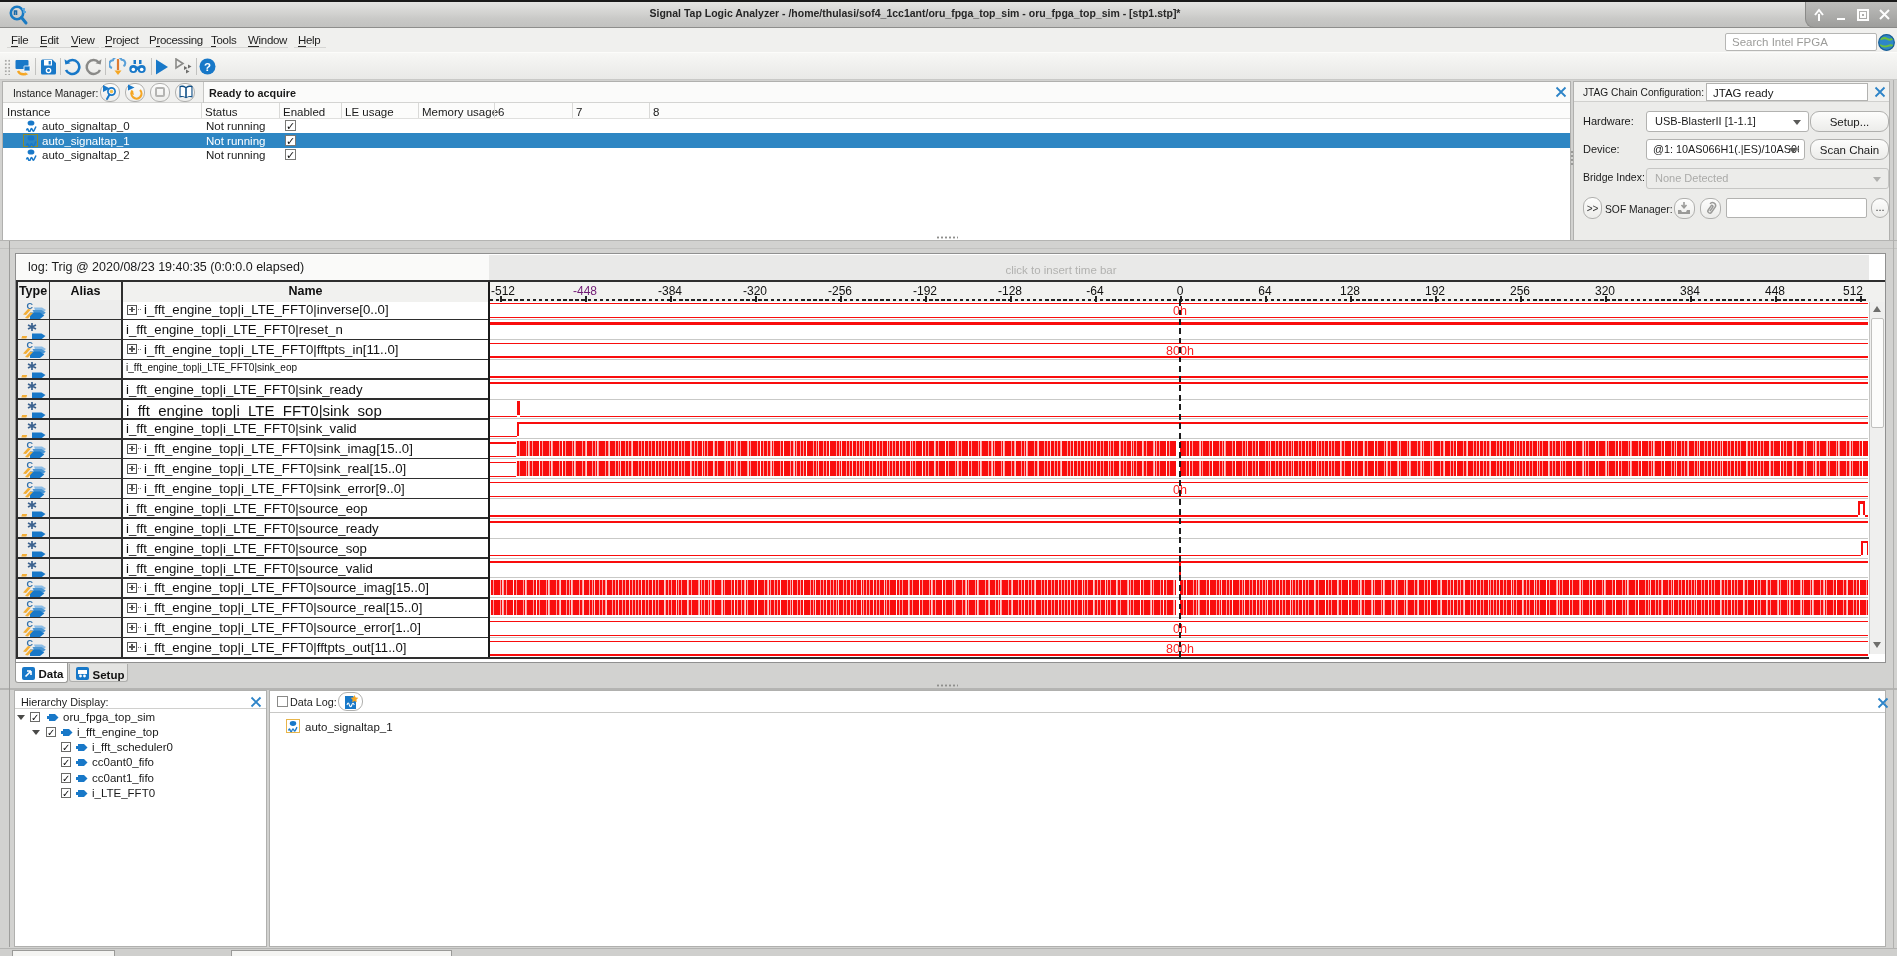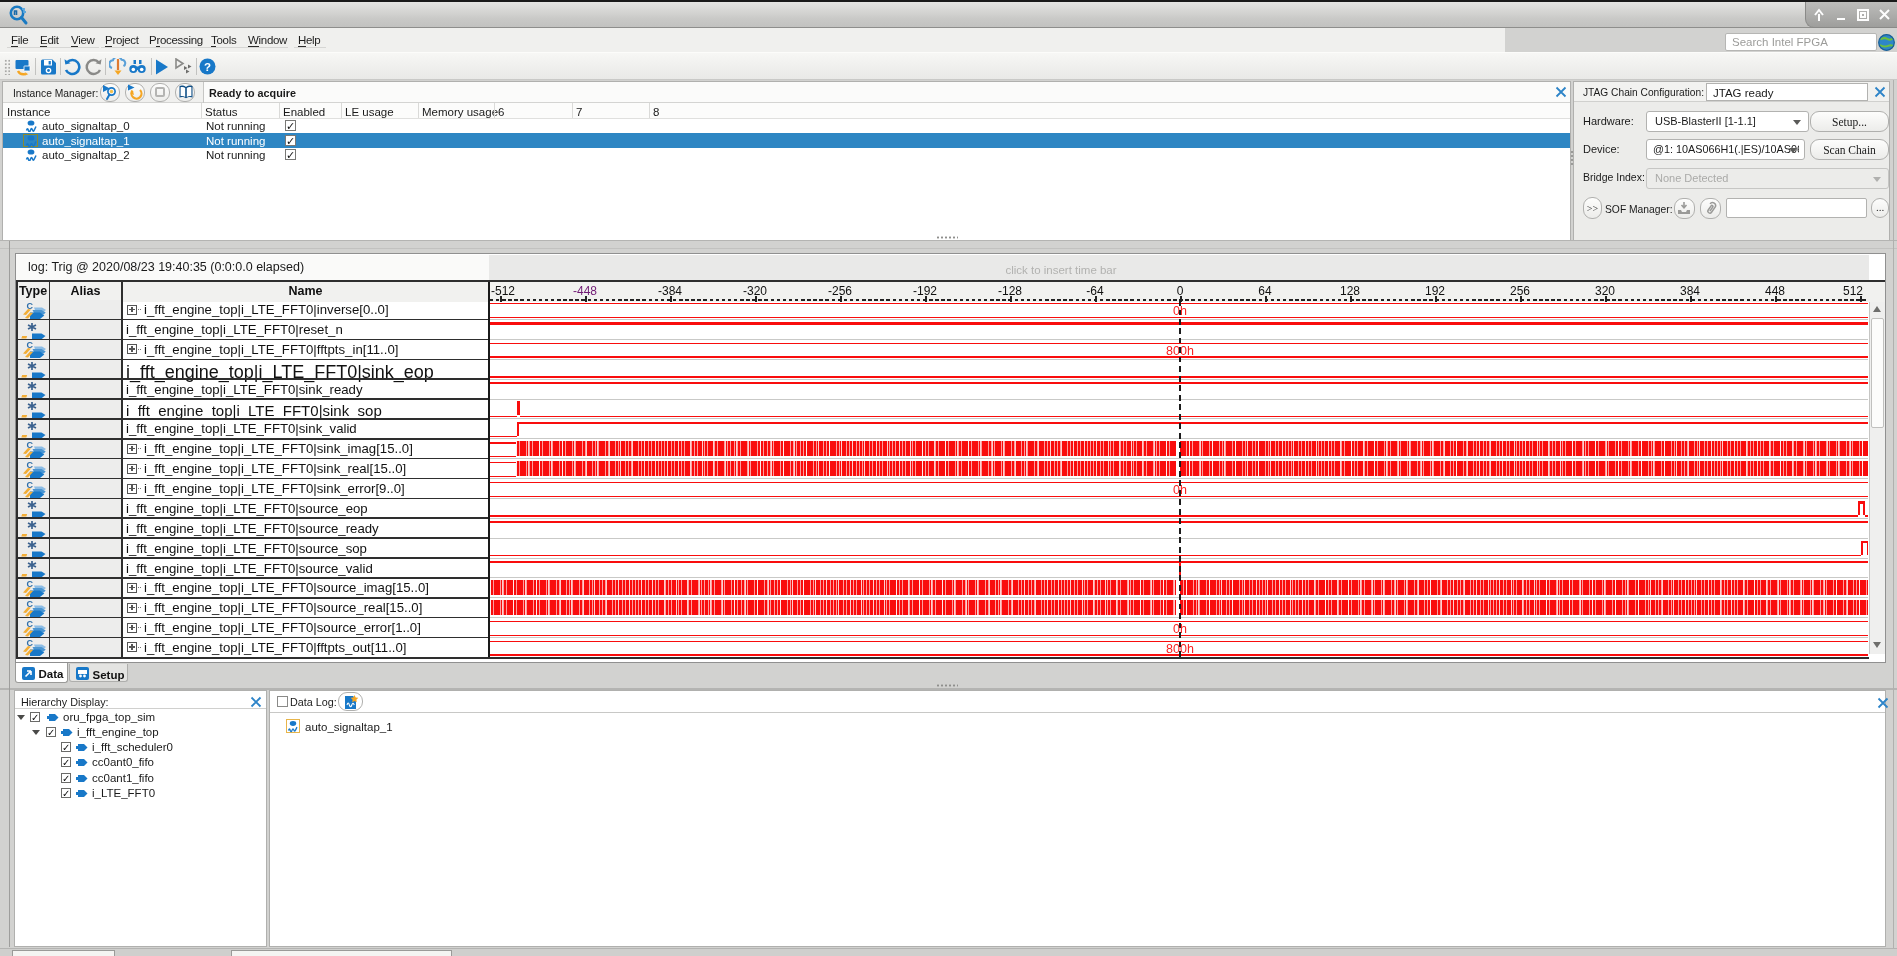--- a/index.html
+++ b/index.html
@@ -1,46 +1,47 @@
 <!DOCTYPE html>
 <html><head><meta charset="utf-8"><style>
 
 *{margin:0;padding:0;box-sizing:border-box;font-family:"Liberation Sans",sans-serif;}
 html,body{width:1897px;height:956px;overflow:hidden;background:#d2d2d0;}
 .abs{position:absolute;}
 #root{position:relative;width:1897px;height:956px;}
-.btn{position:absolute;border:1px solid #b0b0ae;border-radius:9px;background:linear-gradient(#fdfdfc,#ececea);font-family:Liberation Serif, serif;}
+.btn{position:absolute;border:1px solid #b0b0ae;border-radius:9px;background:linear-gradient(#fdfdfc,#ececea);}
 .combo{position:absolute;border:1px solid #b2b2b0;border-radius:3px;background:#fff;font-size:11px;color:#1a1a1a;}
 .carr{position:absolute;right:7px;top:8px;width:0;height:0;border-left:4px solid transparent;border-right:4px solid transparent;border-top:5px solid #5a5a58;}
 .rline{position:absolute;background:#f90d0d;}
 .tcell{position:absolute;background:#ededec;}
 .dots6{position:absolute;width:22px;height:3px;background-image:radial-gradient(circle,#8f8f8d 1px,transparent 1.2px);background-size:4px 3px;}
 
 </style></head><body>
 <div id="root">
 <div class="abs" style="left:0;top:0;width:1897px;height:28px;background:linear-gradient(#e8e8e6,#c9c9c7 70%,#c2c2c0);border-bottom:1px solid #8e8e8c;">
 <div class="abs" style="left:0;top:0;width:1897px;height:2px;background:#1a1a1a;"></div>
 <svg class="abs" style="left:6px;top:3px;" width="24" height="24" viewBox="0 0 24 24">
 <circle cx="11" cy="10" r="6.2" fill="none" stroke="#1a7ac2" stroke-width="2.6"></circle>
 <path d="M15.5 14.5 L20 20" stroke="#1a7ac2" stroke-width="3" stroke-linecap="round"></path>
 <path d="M8.5 12 v-4 h2 v4" fill="none" stroke="#1b6aa8" stroke-width="1.6"></path>
 <path d="M16 6 h2 v3 h2" fill="none" stroke="#5aa7dd" stroke-width="1.8"></path>
 </svg>
+<div class="abs" style="left:0;top:7px;width:1830px;text-align:center;font-size:10.5px;font-weight:bold;color:#262626;">Signal Tap Logic Analyzer - /home/thulasi/sof4_1cc1ant/oru_fpga_top_sim - oru_fpga_top_sim - [stp1.stp]*</div>
 <div class="abs" style="left:1805px;top:2px;width:92px;height:26px;background:linear-gradient(#bdbdbb,#9e9e9c);border:1px solid #8a8a88;border-top:none;border-right:none;border-radius:0 0 0 9px;"></div>
 <svg class="abs" style="left:1805px;top:2px;" width="92" height="26" viewBox="0 0 92 26">
 <g stroke="#fdfdfd" stroke-width="2" fill="none">
 <path d="M14 19 v-7 M10 13 l4-5 4 5" fill="none"></path>
 <path d="M32 17 h8"></path>
 <rect x="53" y="8" width="10" height="10"></rect>
           <rect x="56" y="11" width="4" height="4"></rect>
 <path d="M75 8 l9 9 M84 8 l-9 9"></path>
 </g>
       </svg>
 </div>
-<div class="abs" style="left:0;top:28px;width:1505px;height:24px;background:#f0f0ee;">
+<div class="abs" style="left:0;top:28px;width:1897px;height:24px;background:#f0f0ee;">
 <div class="abs" style="left:11px;top:6px;font-size:11.5px;letter-spacing:-0.3px;color:#1e1e1e;"><span style="border-bottom:1.5px solid #2a2a2a;">F</span>ile</div>
 <div class="abs" style="left:7px;top:18.5px;width:32px;height:1px;background:#d6d6d4;"></div>
 <div class="abs" style="left:40px;top:6px;font-size:11.5px;letter-spacing:-0.3px;color:#1e1e1e;"><span style="border-bottom:1.5px solid #2a2a2a;">E</span>dit</div>
 <div class="abs" style="left:36px;top:18.5px;width:32px;height:1px;background:#d6d6d4;"></div>
 <div class="abs" style="left:71px;top:6px;font-size:11.5px;letter-spacing:-0.3px;color:#1e1e1e;"><span style="border-bottom:1.5px solid #2a2a2a;">V</span>iew</div>
 <div class="abs" style="left:67px;top:18.5px;width:32px;height:1px;background:#d6d6d4;"></div>
 <div class="abs" style="left:105px;top:6px;font-size:11.5px;letter-spacing:-0.3px;color:#1e1e1e;"><span style="border-bottom:1.5px solid #2a2a2a;">P</span>roject</div>
 <div class="abs" style="left:101px;top:18.5px;width:49px;height:1px;background:#d6d6d4;"></div>
 <div class="abs" style="left:149px;top:6px;font-size:11.5px;letter-spacing:-0.3px;color:#1e1e1e;">P<span style="border-bottom:1.5px solid #2a2a2a;">r</span>ocessing</div>
 <div class="abs" style="left:145px;top:18.5px;width:66px;height:1px;background:#d6d6d4;"></div>
@@ -299,21 +300,21 @@
 <div class="abs" style="left:144px;top:341.94px;font-size:13.2px;color:#111;">i_fft_engine_top|i_LTE_FFT0|fftpts_in[11..0]</div>
 <div class="abs" style="left:16px;top:338.64px;width:473px;height:1.6px;background:#2e2e2e;"></div>
 <div class="tcell" style="left:17px;top:359.31px;width:105px;height:19.87px;"></div>
 <svg class="abs" style="left:18px;top:360.31px;" width="30" height="19" viewBox="0 0 30 19">
 <g fill="none" stroke="#3a618e" stroke-width="1.7">
 <path d="M14 2 v8 M10 4 l8 4 M18 4 l-8 4"></path>
 </g>
 <path d="M14 12.5 h9.5 l4 2.6 -4 3.2 h-9.5z" fill="#1878c8"></path>
 <path d="M9 15 h5 v2.4 h-5z" fill="#f2ae38" transform="skewX(-18)"></path>
 </svg>
-<div class="abs" style="left:126px;top:361.81px;font-size:18px;color:#111;">i_fft_engine_top|i_LTE_FFT0|sink_eop</div>
+<div class="abs" style="left:126px;top:361.81px;font-size:10px;color:#111;">i_fft_engine_top|i_LTE_FFT0|sink_eop</div>
 <div class="abs" style="left:16px;top:358.51px;width:473px;height:1.6px;background:#2e2e2e;"></div>
 <div class="tcell" style="left:17px;top:379.18px;width:105px;height:19.87px;"></div>
 <svg class="abs" style="left:18px;top:380.18px;" width="30" height="19" viewBox="0 0 30 19">
 <g fill="none" stroke="#3a618e" stroke-width="1.7">
 <path d="M14 2 v8 M10 4 l8 4 M18 4 l-8 4"></path>
 </g>
 <path d="M14 12.5 h9.5 l4 2.6 -4 3.2 h-9.5z" fill="#1878c8"></path>
 <path d="M9 15 h5 v2.4 h-5z" fill="#f2ae38" transform="skewX(-18)"></path>
 </svg>
 <div class="abs" style="left:126px;top:381.68px;font-size:13.2px;color:#111;">i_fft_engine_top|i_LTE_FFT0|sink_ready</div>

